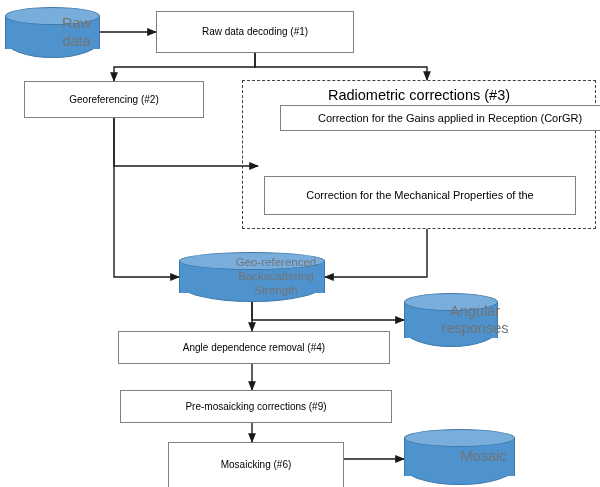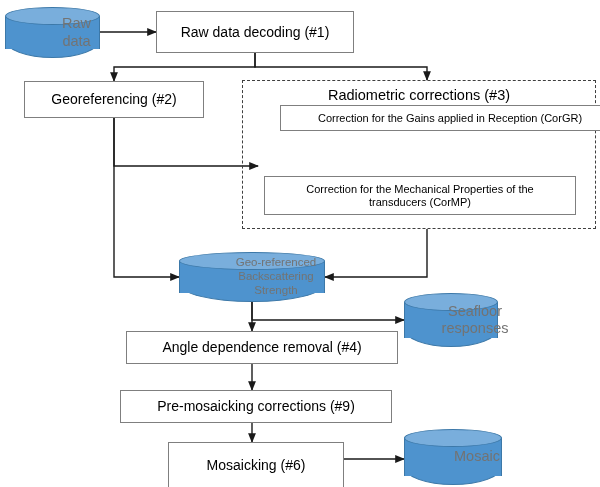--- a/index.html
+++ b/index.html
@@ -32,21 +32,21 @@
     background: #ffffff;
     border: 1px solid #7f7f7f;
     display: flex;
     align-items: center;
     justify-content: center;
     text-align: center;
     color: #000000;
     line-height: 1.18;
     z-index: 3;
   }
-  .pbox.lvl1 { font-size: 14px; }
+  .pbox.lvl1 { font-size: 10px; }
   .pbox.lvl2 { font-size: 11px; padding: 0 6px; }
   
   .group-box {
     position: absolute;
     box-sizing: border-box;
     border: 1.4px dashed #3f3f3f;
     background: transparent;
     z-index: 2;
   }
   .group-title {
@@ -176,56 +176,55 @@
     <div class="group-title">Radiometric corrections (#3)</div>
   </div>
 
   <div class="pbox lvl2" style="left:280px; top:105px; width:340px; height:26px;">
     <span>Correction for the Gains applied in Reception (CorGR)</span>
   </div>
 
 
   <div class="pbox lvl2" style="left:264px; top:176px; width:312px; height:39px; flex-direction:column;">
     <span>Correction for the Mechanical Properties of the</span>
-    <span>transducers (CorMP)</span>
   </div>
 
   <div class="cyl big" style="left:179px; top:252px; width:146px; height:50px;">
     <div class="cyl-bottom"></div>
     <div class="cyl-body"></div>
     <div class="cyl-top"></div>
     <div class="cyl-label">
       <span>Geo-referenced</span>
       <span>Backscattering Strength</span>
     </div>
   </div>
 
   <div class="cyl med" style="left:404px; top:293px; width:94px; height:54px;">
     <div class="cyl-bottom"></div>
     <div class="cyl-body"></div>
     <div class="cyl-top"></div>
     <div class="cyl-label">
-      <span>Seafloor</span>
+      <span>Angular</span>
       <span>responses</span>
     </div>
   </div>
 
-  <div class="pbox lvl1" style="left:126px; top:331px; width:272px; height:33px;">
+  <div class="pbox lvl1" style="left:118px; top:331px; width:272px; height:33px;">
     <span>Angle dependence removal (#4)</span>
   </div>
 
   <div class="pbox lvl1" style="left:120px; top:390px; width:272px; height:33px;">
     <span>Pre-mosaicking corrections (#9)</span>
   </div>
 
   <div class="pbox lvl1" style="left:168px; top:442px; width:176px; height:46px;">
     <span>Mosaicking (#6)</span>
   </div>
 
-  <div class="cyl med" style="left:404px; top:429px; width:98px; height:56px;">
+  <div class="cyl med" style="left:404px; top:429px; width:111px; height:56px;">
     <div class="cyl-bottom"></div>
     <div class="cyl-body"></div>
     <div class="cyl-top"></div>
     <div class="cyl-label">
       <span>Mosaic</span>
     </div>
   </div>
 
 </div>
 

